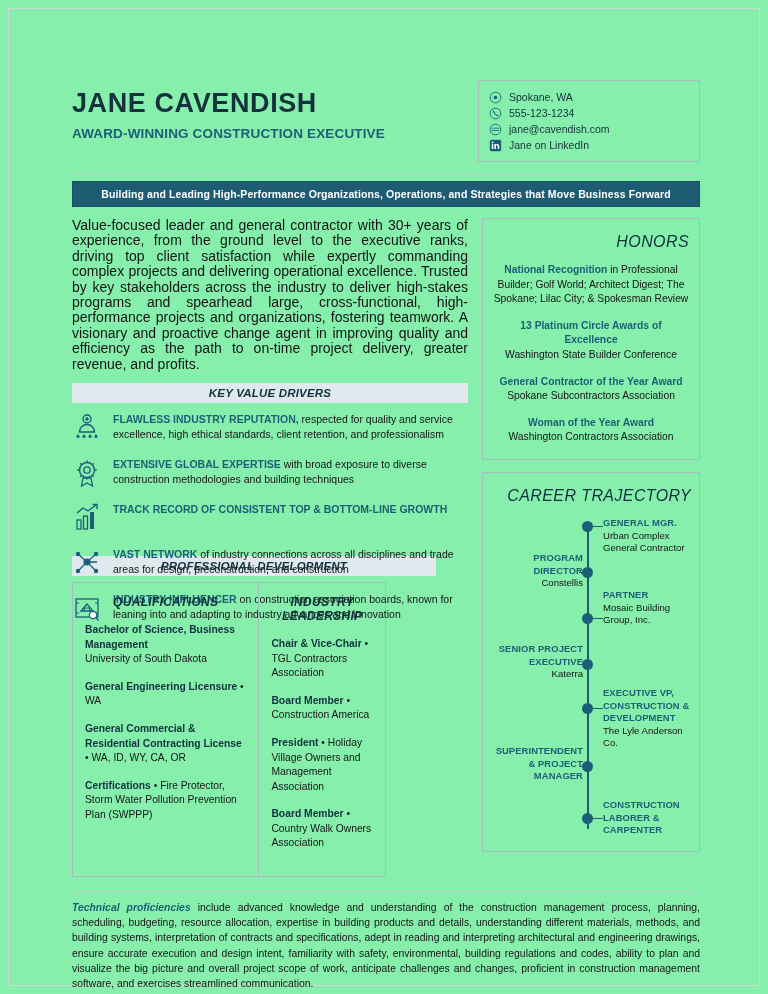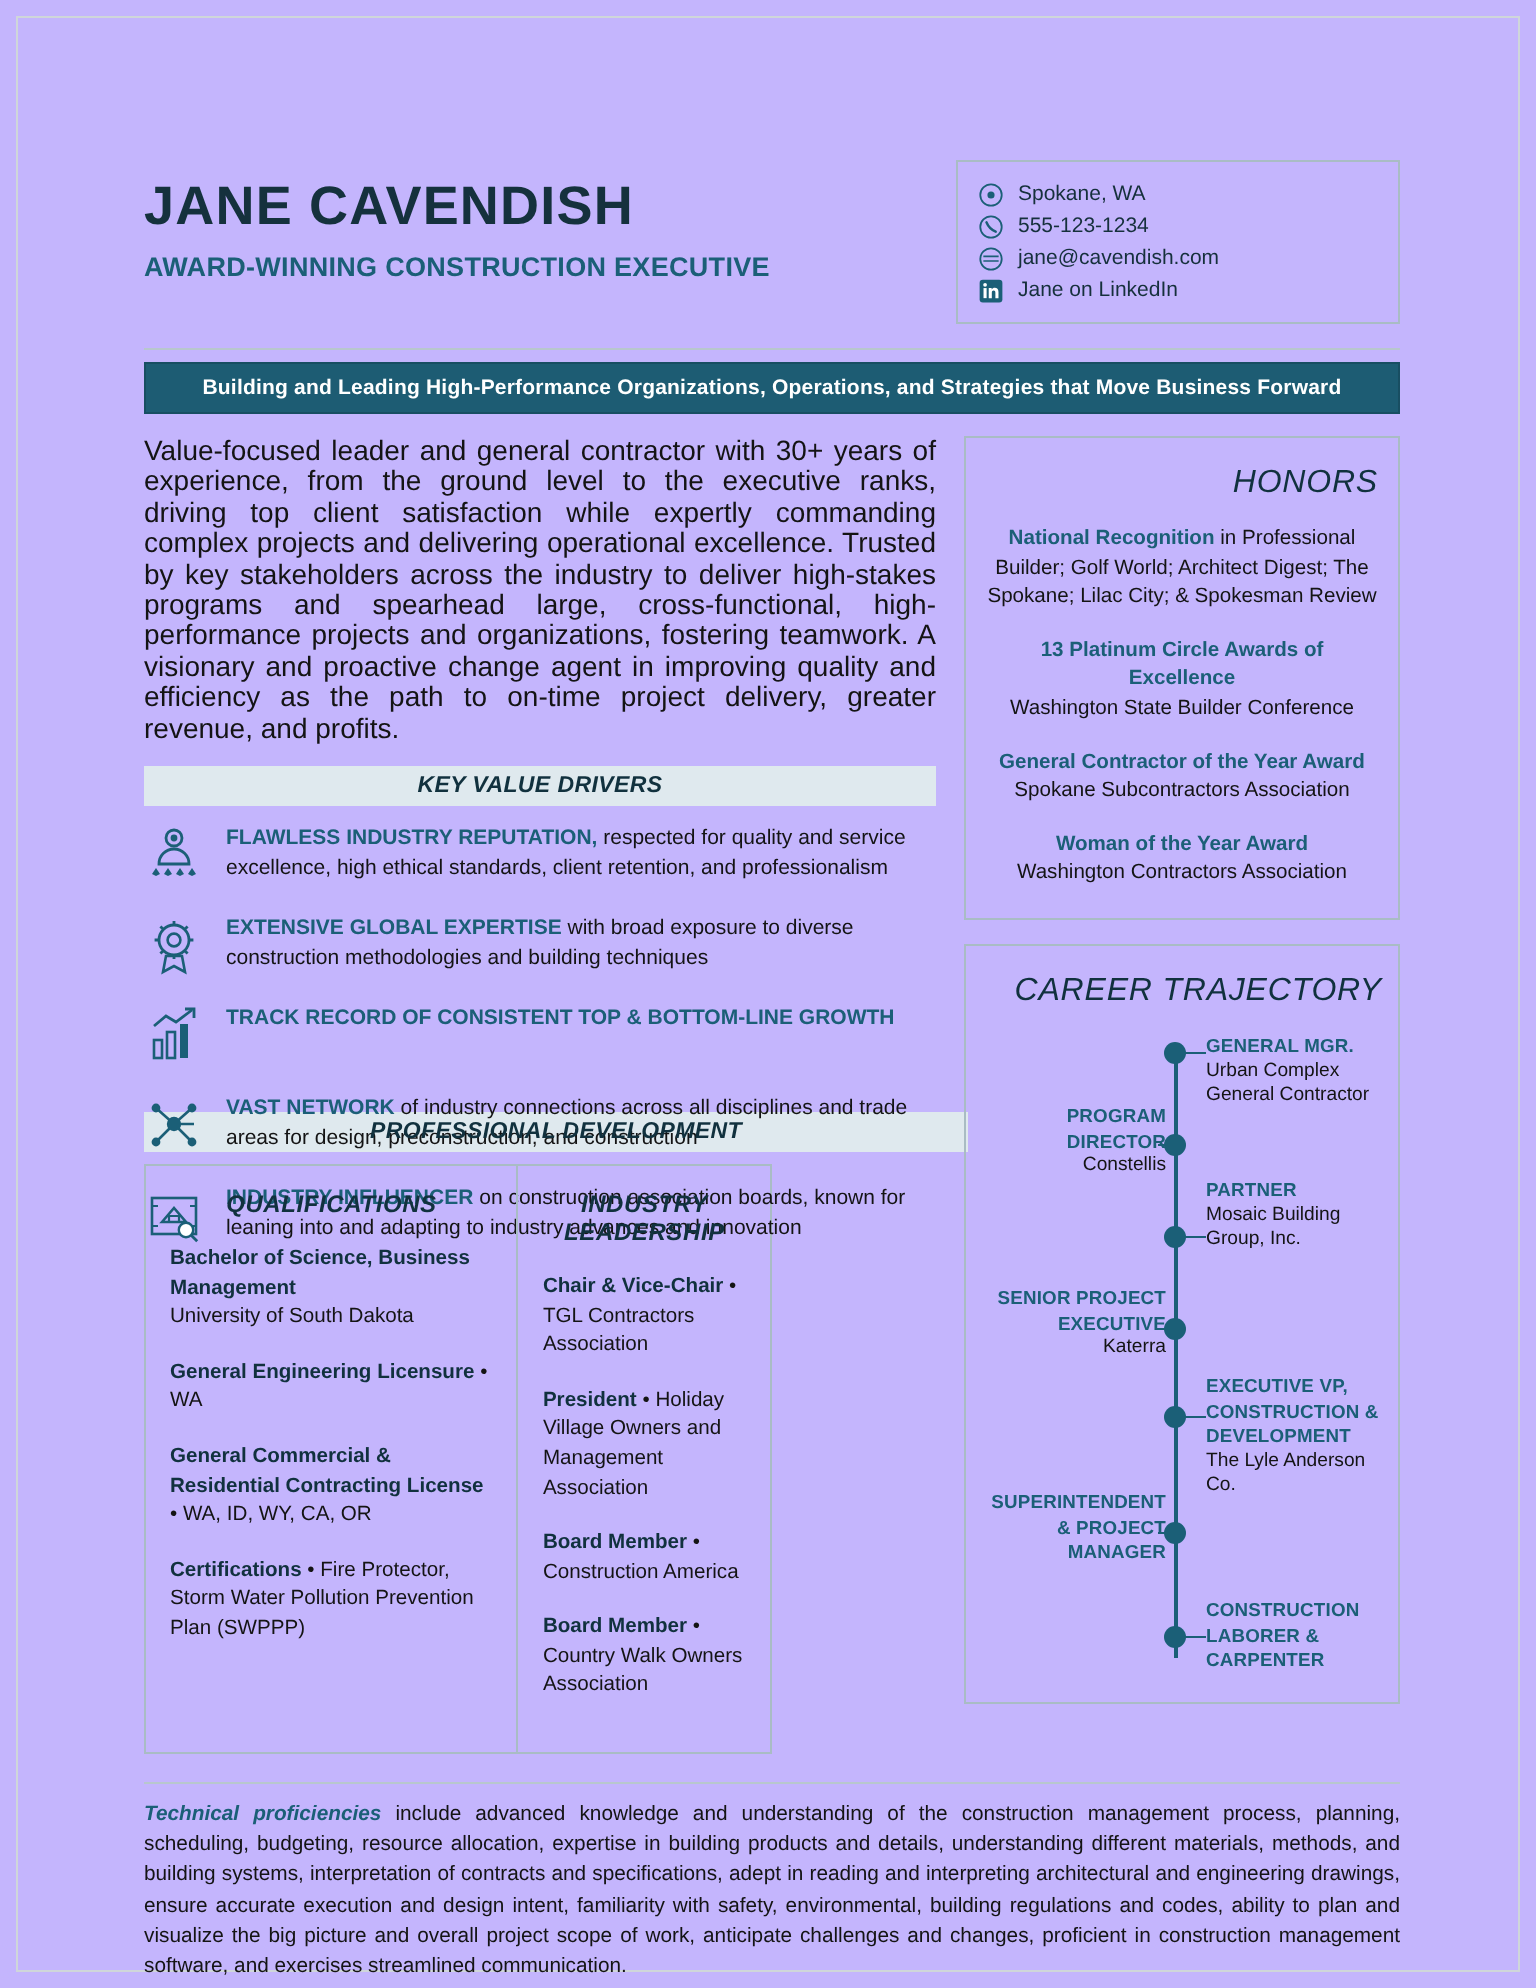--- a/index.html
+++ b/index.html
@@ -10,21 +10,21 @@
     background: #ffffff;
     font-family: "Liberation Sans", sans-serif;
     color: #1a1a1a;
     overflow: hidden;
   }
   .page {
     position: relative;
     width: 768px;
     height: 994px;
     padding: 0;
-    background: #c4b5fd;
+    background: #86efac;
   }
   .frame {
     position: absolute;
     left: 8px; top: 8px;
     width: 752px; height: 978px;
     border: 1px solid #cfd6da;
   }
   .content {
     position: absolute;
     left: 72px; top: 80px;
@@ -210,21 +210,21 @@
   
   .proband {
     background: #dfe9ee;
     color: #11313e;
     text-align: center;
     font-weight: bold;
     font-style: italic;
     font-size: 11.5px;
     padding: 4px 6px;
     margin: 4px 0 0 0;
-    width: 412px;
+    width: 364px;
     letter-spacing: 0.2px;
   }
   .pd-box {
     border: 1px solid #a9bcc4;
     display: flex;
     width: 314px;
     margin-top: 6px;
     min-height: 208px;
   }
   .pd-half { padding: 10px 12px 12px 12px; }
@@ -515,24 +515,24 @@
           <b>Certifications</b><span> • Fire Protector, Storm Water Pollution Prevention Plan (SWPPP)</span>
         </div>
       </div>
 
       <div class="pd-half pd-right">
         <div class="pd-title">INDUSTRY LEADERSHIP</div>
         <div class="pd-item">
           <b>Chair &amp; Vice-Chair</b><span> • TGL Contractors Association</span>
         </div>
         <div class="pd-item">
+          <b>Board Member</b><span> • Construction America</span>
+        </div>
+        <div class="pd-item">
           <b>President</b><span> • Holiday Village Owners and Management Association</span>
-        </div>
-        <div class="pd-item">
-          <b>Board Member</b><span> • Construction America</span>
         </div>
         <div class="pd-item">
           <b>Board Member</b><span> • Country Walk Owners Association</span>
         </div>
       </div>
     </div>
 
     <hr class="foot-hr">
     <div class="footer">
       <span class="fl">Technical proficiencies</span><span> include advanced knowledge and understanding of the construction management process, planning, scheduling, budgeting, resource allocation, expertise in building products and details, understanding different materials, methods, and building systems, interpretation of contracts and specifications, adept in reading and interpreting architectural and engineering drawings, ensure accurate execution and design intent, familiarity with safety, environmental, building regulations and codes, ability to plan and visualize the big picture and overall project scope of work, anticipate challenges and changes, proficient in construction management software, and exercises streamlined communication.</span>

